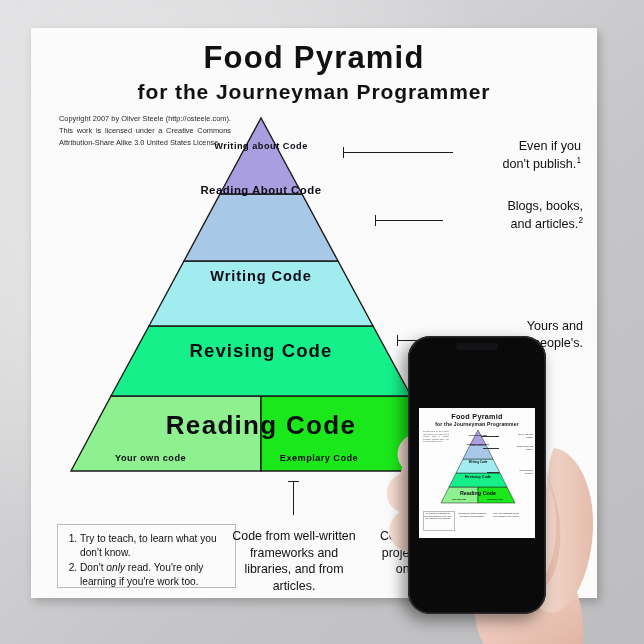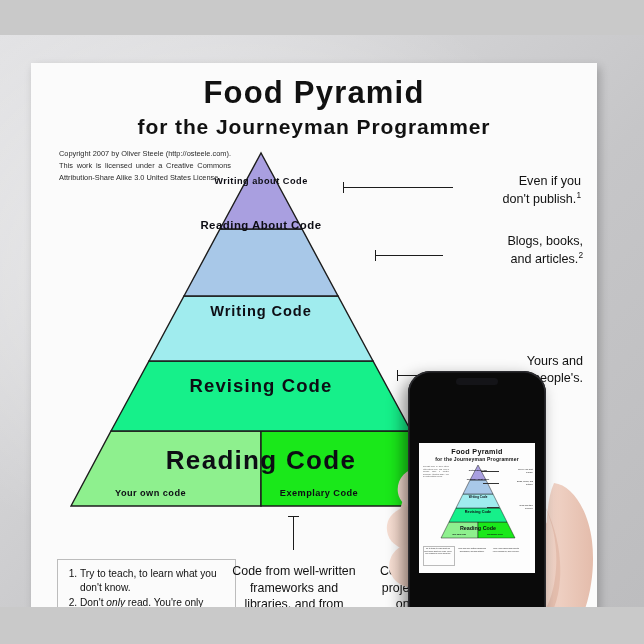--- a/index.html
+++ b/index.html
@@ -1,21 +1,21 @@
 <!DOCTYPE html>
 <html><head>
 <meta charset="utf-8">
 <style>
   html,body{margin:0;padding:0;}
   body{
     width:644px;height:644px;overflow:hidden;
     font-family:"Liberation Sans",sans-serif;
     background:#c9c9c9;
   }
-  #stage{position:relative;width:644px;height:572px;overflow:hidden;margin-top:35px;}
+  #stage{position:relative;width:644px;height:644px;overflow:hidden;}
 
   
   .backdrop{position:absolute;inset:0;
     background:linear-gradient(135deg,#e2e2e4 0%,#d6d6d8 28%,#c6c6c8 60%,#bdbdbf 100%);}
   .backdrop-shade{position:absolute;inset:0;
     background:radial-gradient(ellipse at 34% 40%,rgba(255,255,255,.55) 0%,rgba(255,255,255,0) 62%);}
 
   
   .poster{position:absolute;left:31px;top:28px;width:566px;height:570px;
     background:#fbfbfb;

